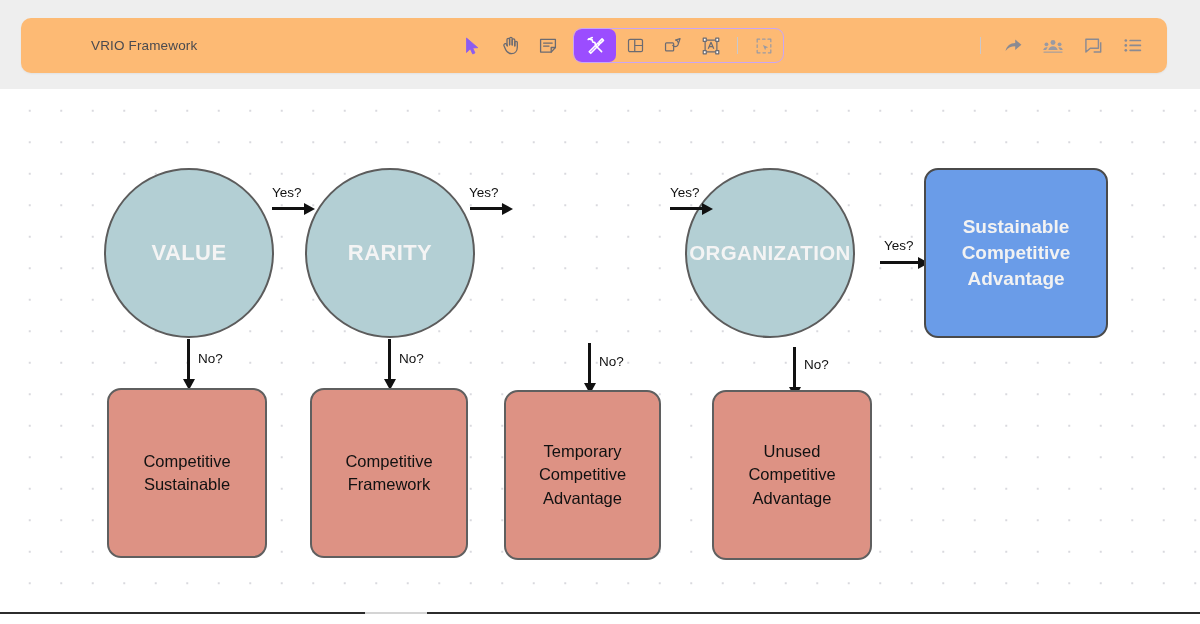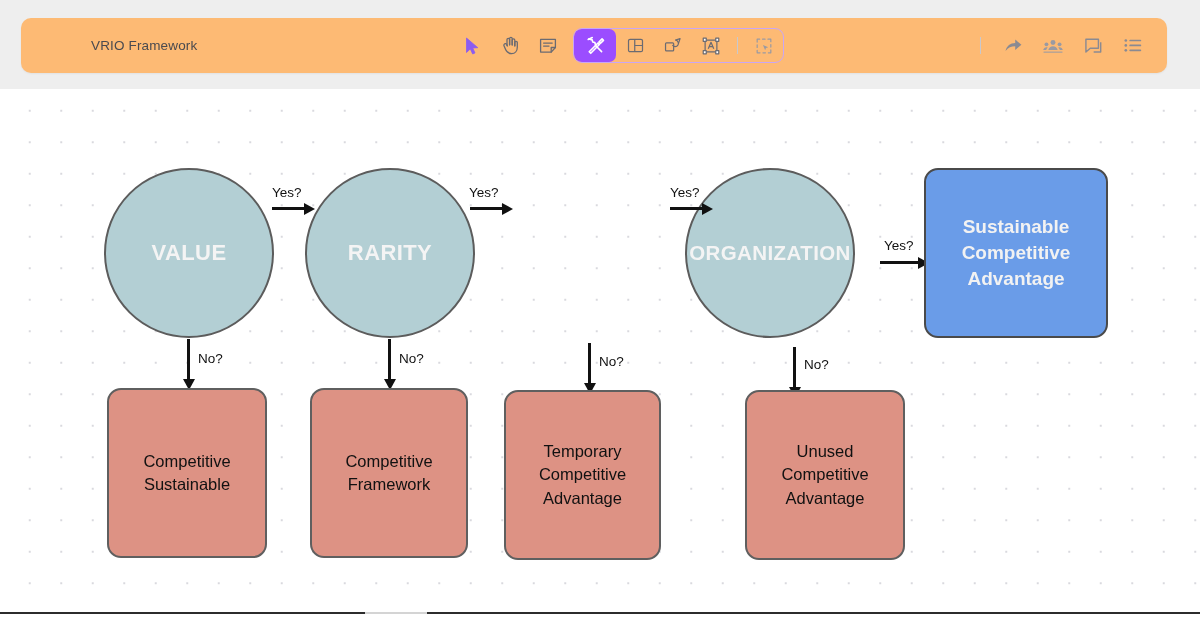--- a/index.html
+++ b/index.html
@@ -397,21 +397,21 @@
   </div>
 
   <div class="node-box red" style="left:504px; top:301px; width:157px; height:170px;">
     <div>
       <div>Temporary</div>
       <div>Competitive</div>
       <div>Advantage</div>
     </div>
   </div>
 
-  <div class="node-box red" style="left:745px; top:301px; width:160px; height:170px;">
+  <div class="node-box red" style="left:712px; top:301px; width:160px; height:170px;">
     <div>
       <div>Unused</div>
       <div>Competitive</div>
       <div>Advantage</div>
     </div>
   </div>
 
   <div class="node-box blue" style="left:924px; top:79px; width:184px; height:170px;">
     <div>
       <div>Sustainable</div>

